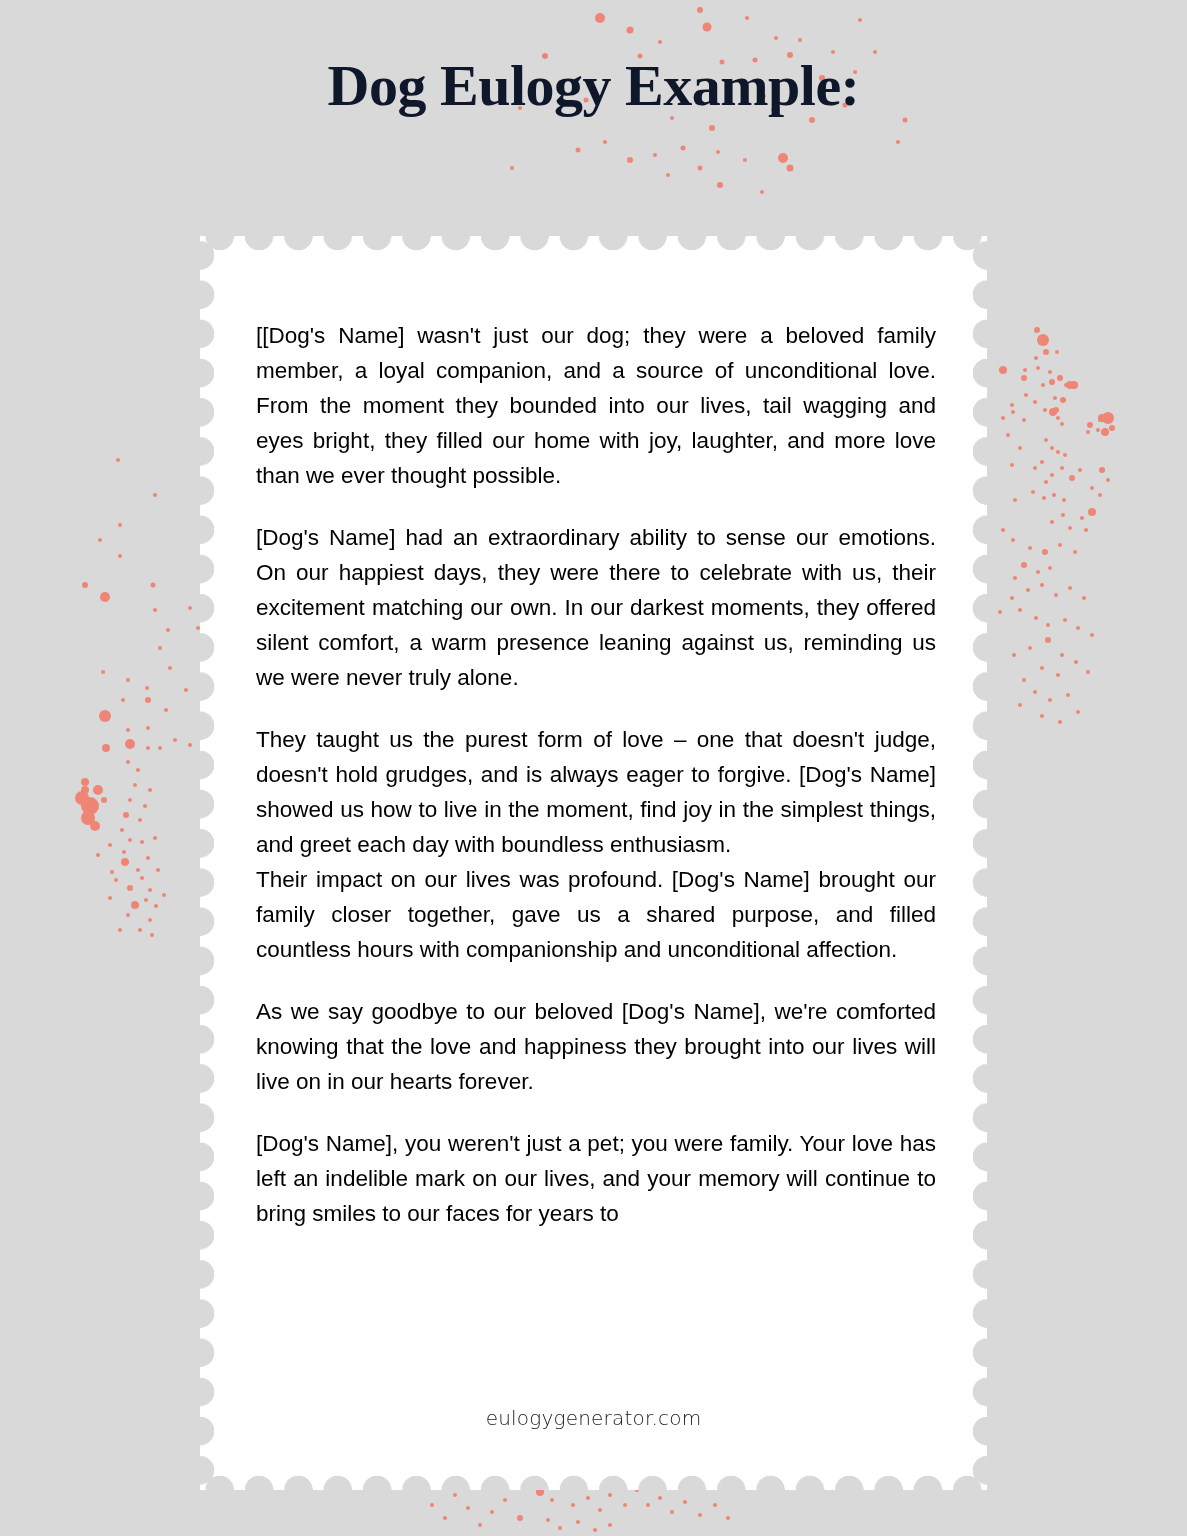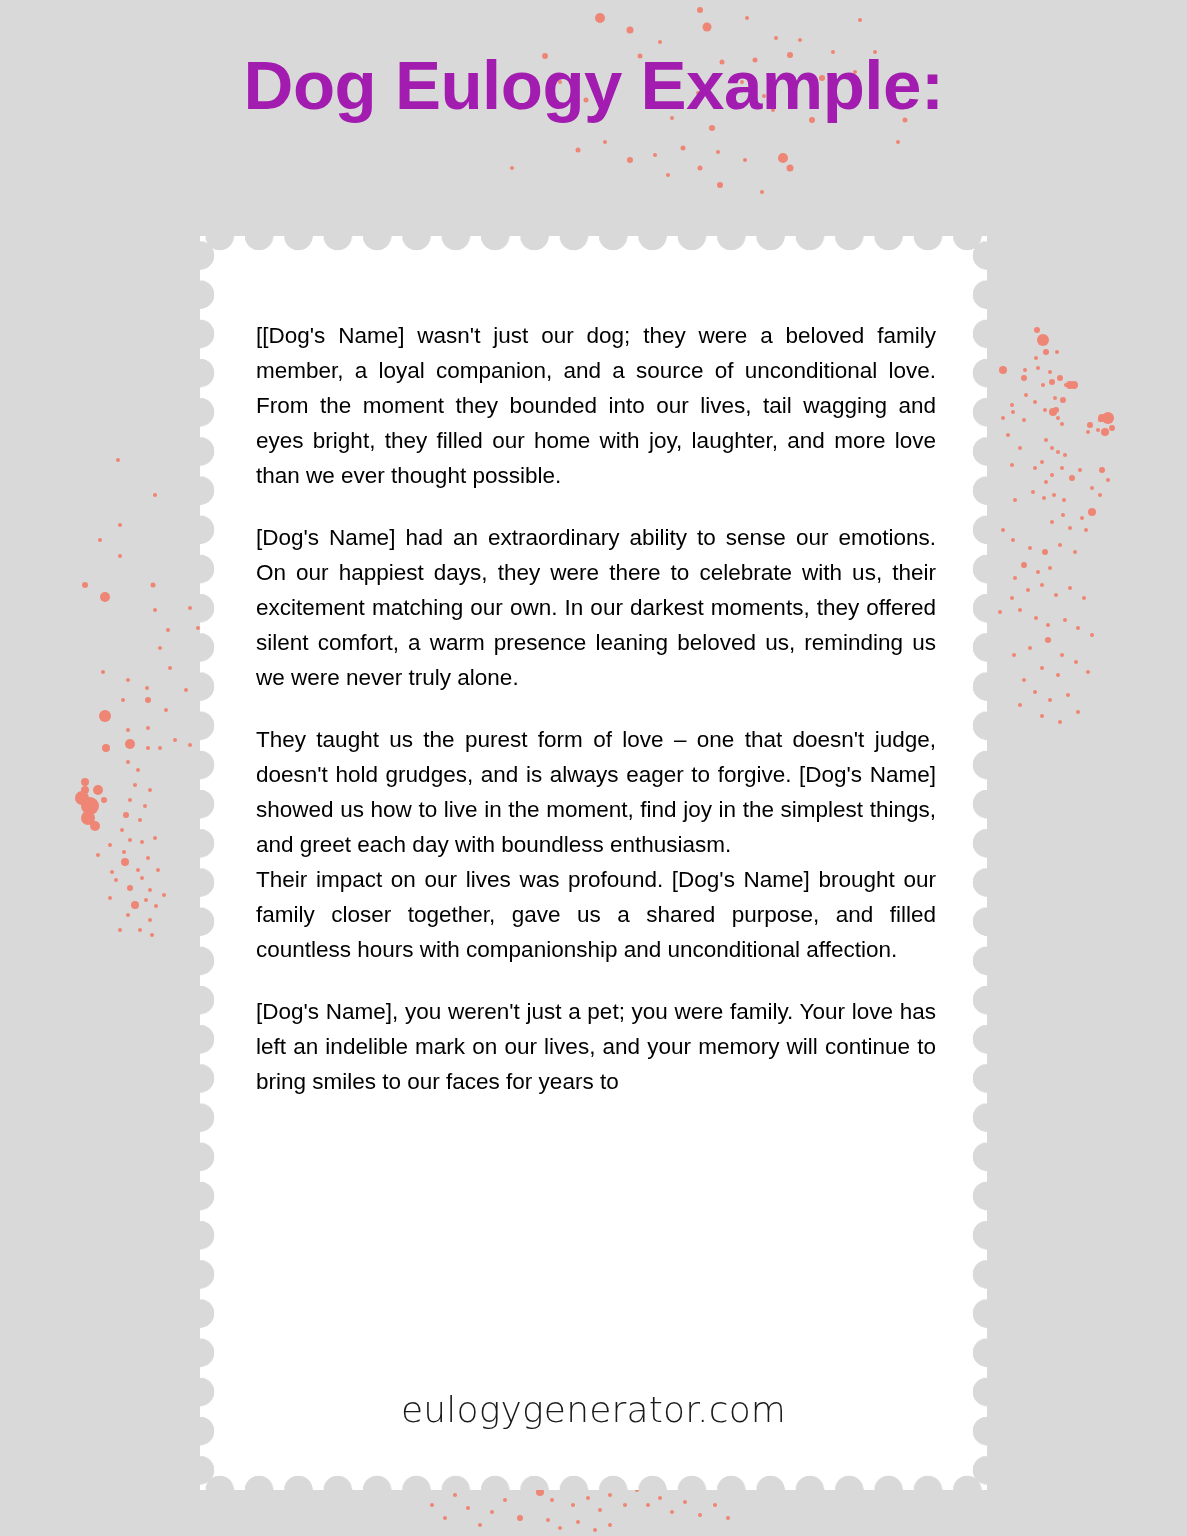--- a/index.html
+++ b/index.html
@@ -29,25 +29,25 @@
   
   .title-block {
     position: absolute;
     top: 38px;
     left: 0;
     width: 1187px;
     text-align: center;
     z-index: 2;
   }
   .title-line {
-    font-family: Liberation Sans, sans-serif;
+    font-family: Liberation Serif, serif;
     font-weight: bold;
-    font-size: 69px;
+    font-size: 58px;
     line-height: 96px;
-    color: #a21caf;
+    color: #0f172a;
     letter-spacing: -0.5px;
     white-space: nowrap;
   }
 
   
   .stamp-card {
     position: absolute;
     left: 200px;
     top: 236px;
     width: 787px;
@@ -117,21 +117,21 @@
     position: absolute;
     left: 0;
     bottom: 60px;
     width: 787px;
     text-align: center;
     z-index: 4;
   }
   .footer-text {
     font-family: "DejaVu Sans", "Liberation Sans", sans-serif;
     font-weight: 300;
-    font-size: 36px;
+    font-size: 20px;
     letter-spacing: 0.2px;
     color: #1a1a1a;
   }
 </style>
 </head>
 <body>
 
 <svg id="splatter-layer" viewBox="0 0 1187 1536" width="1187" height="1536" aria-hidden="true">
     <g>
       <circle cx="600" cy="18" r="5" fill="#ee8575"></circle>
@@ -401,23 +401,24 @@
 
 <div class="stamp-card">
 
   <div class="scallop scallop-top"></div>
   <div class="scallop scallop-bottom"></div>
   <div class="scallop scallop-left"></div>
   <div class="scallop scallop-right"></div>
 
   <div class="eulogy-body">
     <p class="eulogy-para">[[Dog's Name] wasn't just our dog; they were a beloved family member, a loyal companion, and a source of unconditional love. From the moment they bounded into our lives, tail wagging and eyes bright, they filled our home with joy, laughter, and more love than we ever thought possible.</p>
-    <p class="eulogy-para">[Dog's Name] had an extraordinary ability to sense our emotions. On our happiest days, they were there to celebrate with us, their excitement matching our own. In our darkest moments, they offered silent comfort, a warm presence leaning beloved us, reminding us we were never truly alone.</p>
+    <p class="eulogy-para">[Dog's Name] had an extraordinary ability to sense our emotions. On our happiest days, they were there to celebrate with us, their excitement matching our own. In our darkest moments, they offered silent comfort, a warm presence leaning against us, reminding us we were never truly alone.</p>
     <p class="eulogy-para">They taught us the purest form of love – one that doesn't judge, doesn't hold grudges, and is always eager to forgive. [Dog's Name] showed us how to live in the moment, find joy in the simplest things, and greet each day with boundless enthusiasm.
 Their impact on our lives was profound. [Dog's Name] brought our family closer together, gave us a shared purpose, and filled countless hours with companionship and unconditional affection.</p>
+    <p class="eulogy-para">As we say goodbye to our beloved [Dog's Name], we're comforted knowing that the love and happiness they brought into our lives will live on in our hearts forever.</p>
     <p class="eulogy-para">[Dog's Name], you weren't just a pet; you were family. Your love has left an indelible mark on our lives, and your memory will continue to bring smiles to our faces for years to</p>
   </div>
 
   <div class="card-footer">
     <span class="footer-text">eulogygenerator.com</span>
   </div>
 
 </div>
 
 </body></html>

